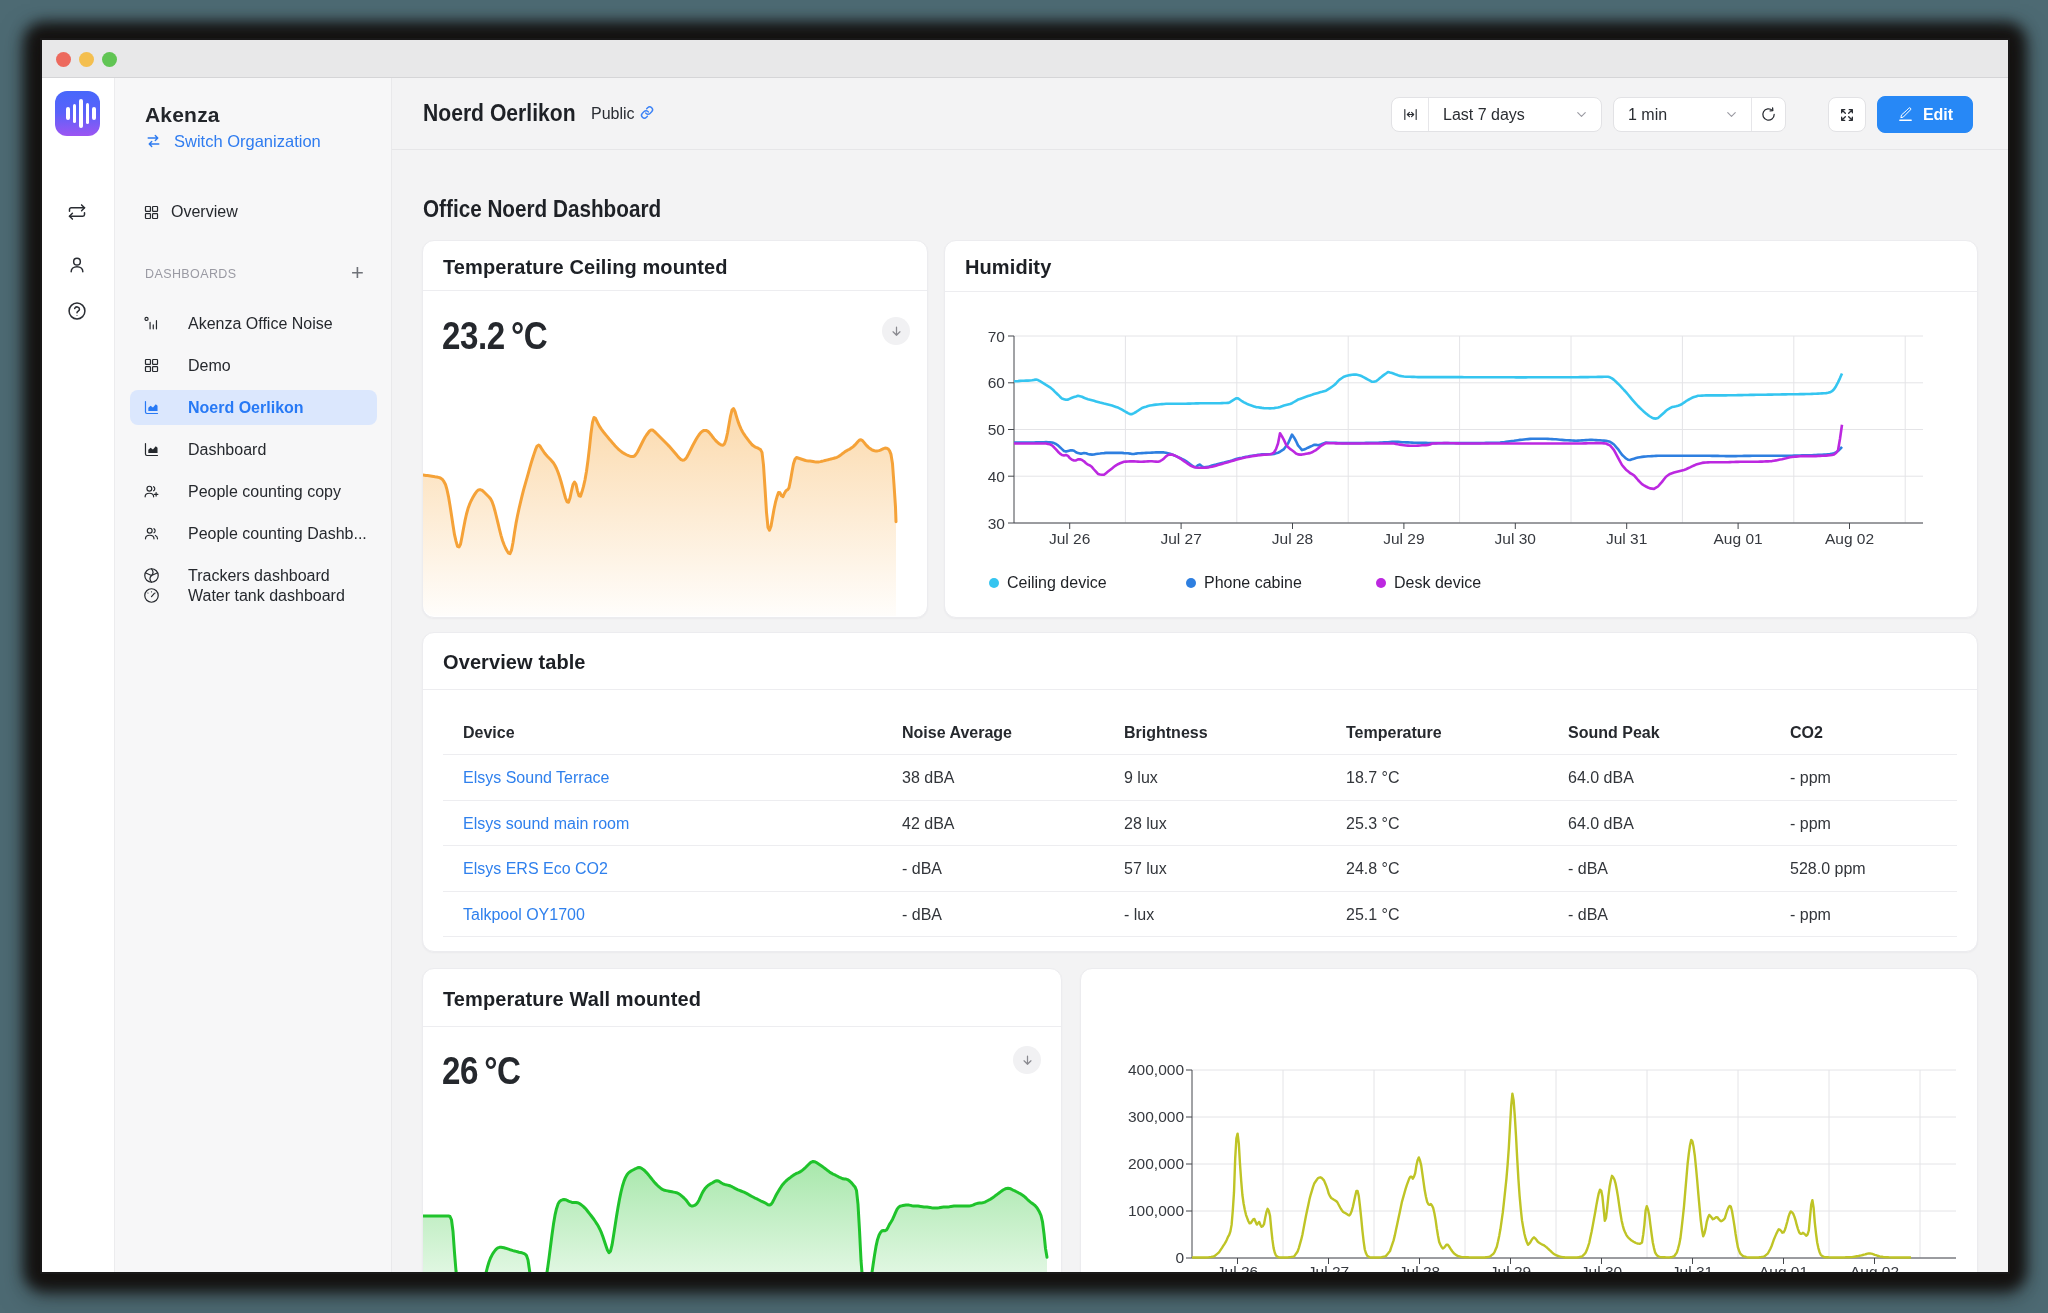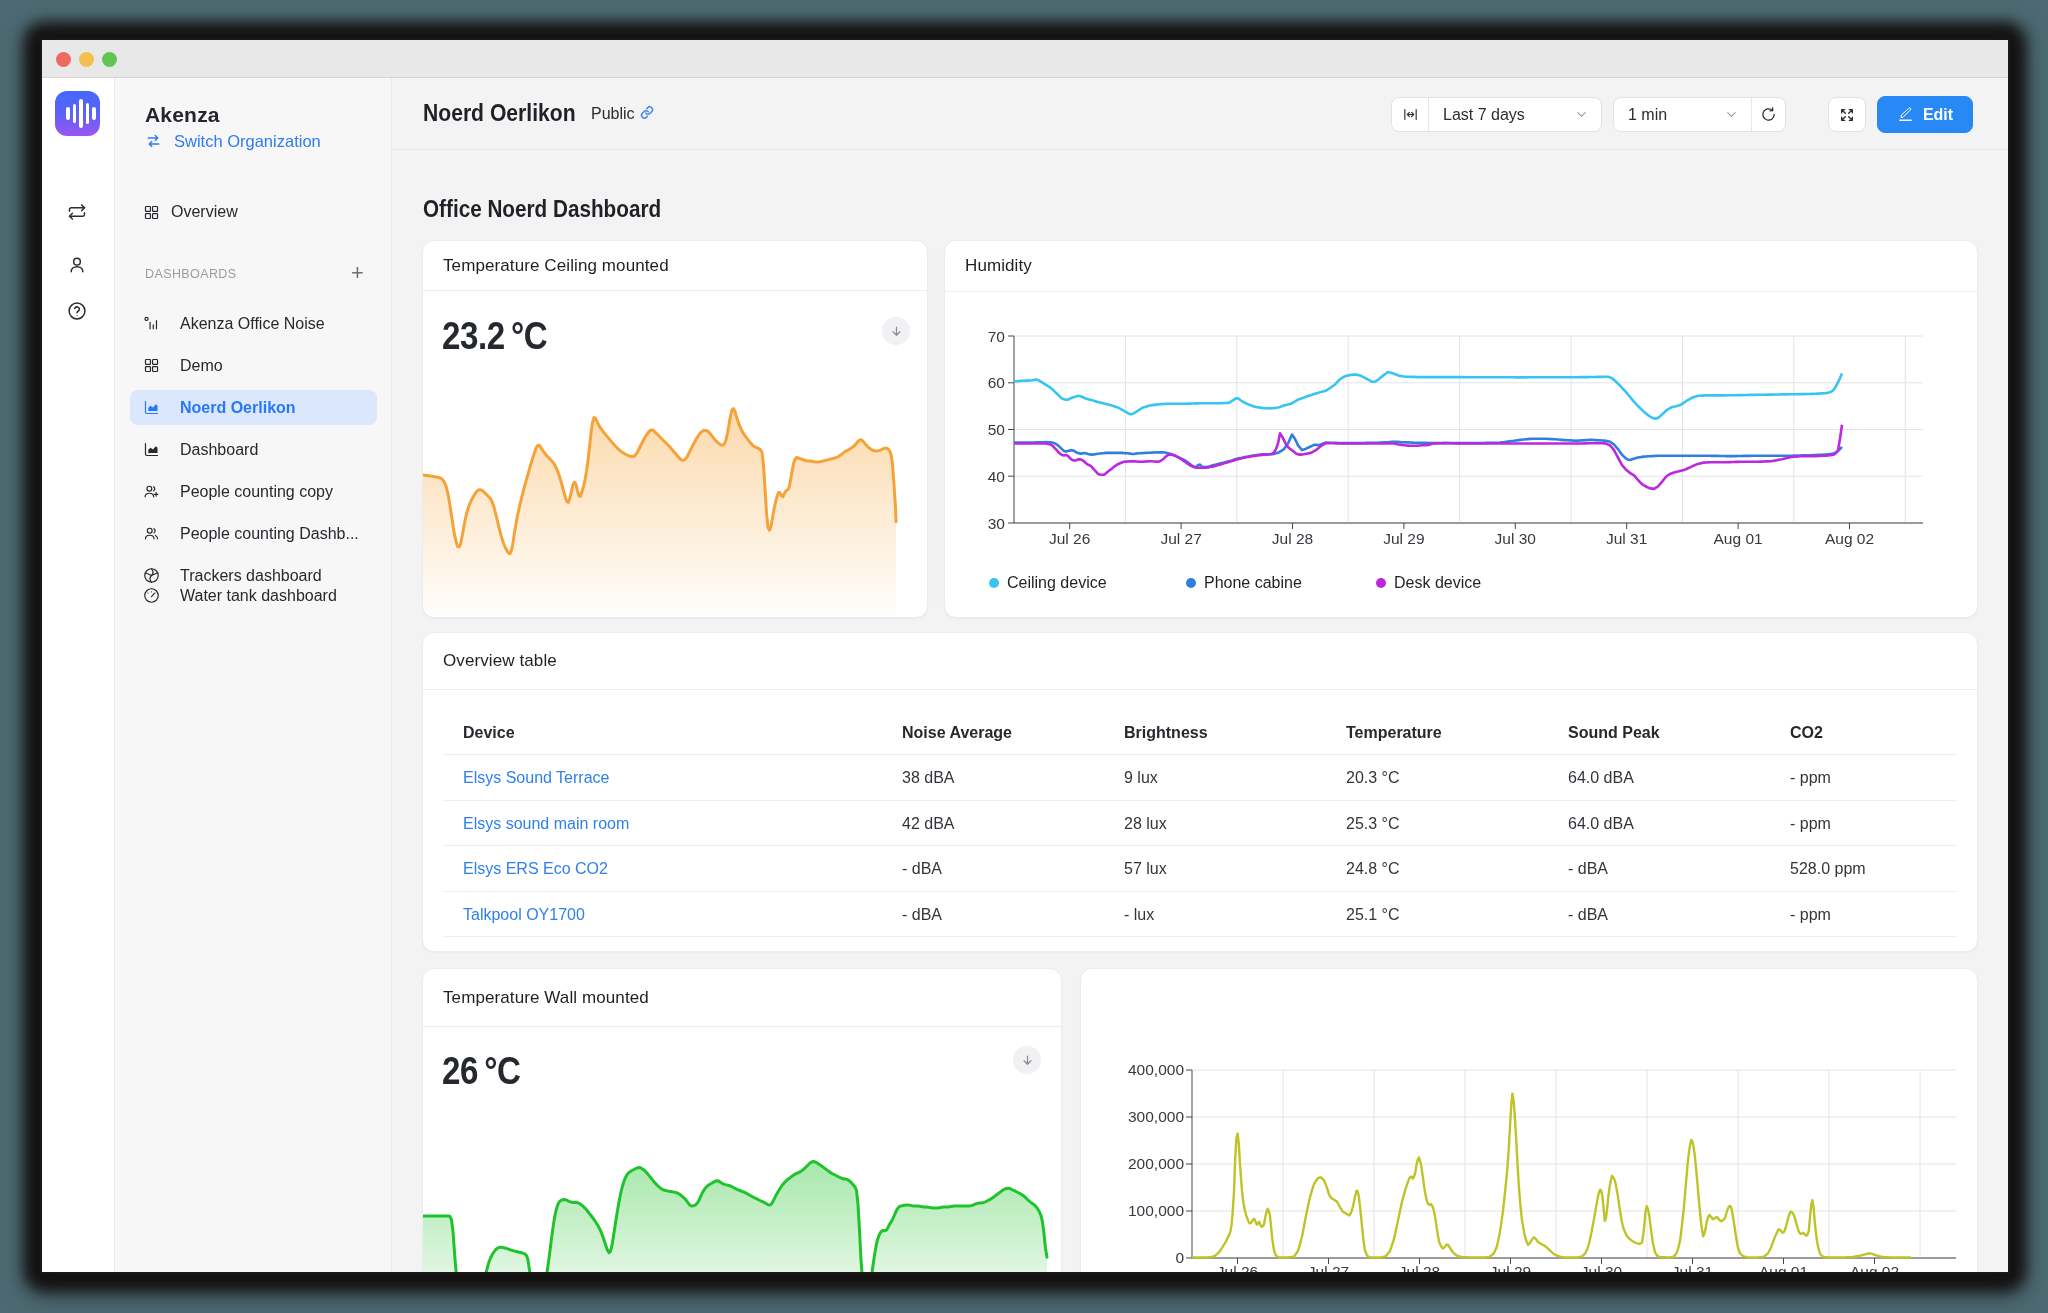--- a/index.html
+++ b/index.html
@@ -10,33 +10,33 @@
 .rail{position:absolute;left:0;top:38px;width:73px;bottom:0;background:#fff;border-right:1px solid #ececee;}
 .logo{position:absolute;left:13px;top:13px;width:45px;height:45px;border-radius:12px;background:linear-gradient(180deg,#4767fb 0%,#5a62fa 48%,#9c55f2 100%);}
 .logo span{position:absolute;bottom:0;background:#fff;border-radius:2px;width:3.6px;}
 .railic{position:absolute;left:25px;}
 .sidebar{position:absolute;left:73px;top:38px;width:277px;bottom:0;background:#f7f7f8;border-right:1px solid #e9e9eb;}
 .brand{position:absolute;left:30px;top:25px;font-size:21px;font-weight:700;color:#23262b;letter-spacing:.2px;}
 .switch{position:absolute;left:30px;top:54px;font-size:16.5px;color:#2f7cf0;display:flex;align-items:center;gap:12px;}
 .ovitem{position:absolute;left:28px;top:125px;display:flex;align-items:center;gap:11px;font-size:16px;color:#26292e;}
 .dashlbl{position:absolute;left:30px;top:189px;font-size:12.5px;color:#9a9aa3;letter-spacing:.4px;font-weight:400;}
 .plus{position:absolute;left:236px;top:182px;font-size:22px;color:#6f7278;font-weight:300;}
-.sitem{position:absolute;left:28px;width:247px;height:35px;display:flex;align-items:center;gap:20px;font-size:16px;color:#26292e;padding-left:13px;margin-left:-13px;}
+.sitem{position:absolute;left:28px;width:247px;height:35px;display:flex;align-items:center;gap:28px;font-size:16px;color:#26292e;padding-left:13px;margin-left:-13px;}
 .sitem.active{background:#dbe7fd;border-radius:8px;color:#2779f5;font-weight:700;}
 .sitem span{white-space:nowrap;}
 .main{position:absolute;left:350px;top:38px;right:0;bottom:0;background:#f3f3f4;}
 .pagehead{position:absolute;left:0;top:0;right:0;height:72px;border-bottom:1px solid #e6e6e8;}
 .ptitle{position:absolute;left:31px;top:21px;font-size:24px;font-weight:700;color:#1e2126;transform:scaleX(.88);transform-origin:0 50%;}
 .public{position:absolute;left:199px;top:27px;font-size:16px;color:#2a2d33;}
 .plink{position:absolute;left:247px;top:26px;}
 .ctrl{position:absolute;top:19px;height:35px;background:#fff;border:1px solid #e2e2e5;border-radius:8px;display:flex;align-items:center;color:#2a2d32;font-size:16px;}
 .heading{position:absolute;left:31px;top:118px;font-size:23px;font-weight:700;color:#1e2126;transform:scaleX(.9);transform-origin:0 50%;}
 .card{position:absolute;background:#fff;border:1px solid #ececef;border-radius:12px;box-shadow:0 1px 2px rgba(16,24,40,.04);}
 .chead{position:absolute;left:0;top:0;right:0;border-bottom:1px solid #ededf0;}
-.chead b{position:absolute;left:20px;font-size:17px;font-weight:400;color:#1d2025;letter-spacing:.1px;}
+.chead b{position:absolute;left:20px;font-size:20px;font-weight:700;color:#1d2025;letter-spacing:.1px;}
 .bignum{position:absolute;left:19px;top:73px;font-size:39px;font-weight:700;color:#25282d;letter-spacing:-.5px;transform:scaleX(.85);transform-origin:0 50%;}
 .dlbtn{position:absolute;width:28px;height:28px;border-radius:50%;background:#f1f1f3;display:flex;align-items:center;justify-content:center;}
 .grid line{stroke:#e4e4e7;stroke-width:1;}
 .axis line,.ticks line{stroke:#44474c;stroke-width:1;}
 .alab text{fill:#36393f;font-size:15.5px;font-family:"Liberation Sans",sans-serif;}
 .legend{position:absolute;display:flex;align-items:center;gap:8px;font-size:16px;color:#1e2126;}
 .ldot{width:10px;height:10px;border-radius:50%;}
 .th{position:absolute;top:0;font-size:16px;font-weight:700;color:#26292e;}
 .trow{position:absolute;left:0;right:0;height:45.5px;border-top:1px solid #ededf0;}
 .tval,.tlink{position:absolute;top:14px;font-size:16px;color:#32353a;}
@@ -307,21 +307,21 @@
             <div class="th" style="top:34px;left:459px">Noise Average</div>
             <div class="th" style="top:34px;left:681px">Brightness</div>
             <div class="th" style="top:34px;left:903px">Temperature</div>
             <div class="th" style="top:34px;left:1125px">Sound Peak</div>
             <div class="th" style="top:34px;left:1347px">CO2</div>
           </div>
         <div class="trow" style="top:64.0px">
             <div class="tlink" style="left:20px">Elsys Sound Terrace</div>
             <div class="tval" style="left:459px">38 dBA</div>
             <div class="tval" style="left:681px">9 lux</div>
-            <div class="tval" style="left:903px">20.3 °C</div>
+            <div class="tval" style="left:903px">18.7 °C</div>
             <div class="tval" style="left:1125px">64.0 dBA</div>
             <div class="tval" style="left:1347px">- ppm</div>
           </div>
           <div class="trow" style="top:109.5px">
             <div class="tlink" style="left:20px">Elsys sound main room</div>
             <div class="tval" style="left:459px">42 dBA</div>
             <div class="tval" style="left:681px">28 lux</div>
             <div class="tval" style="left:903px">25.3 °C</div>
             <div class="tval" style="left:1125px">64.0 dBA</div>
             <div class="tval" style="left:1347px">- ppm</div>

